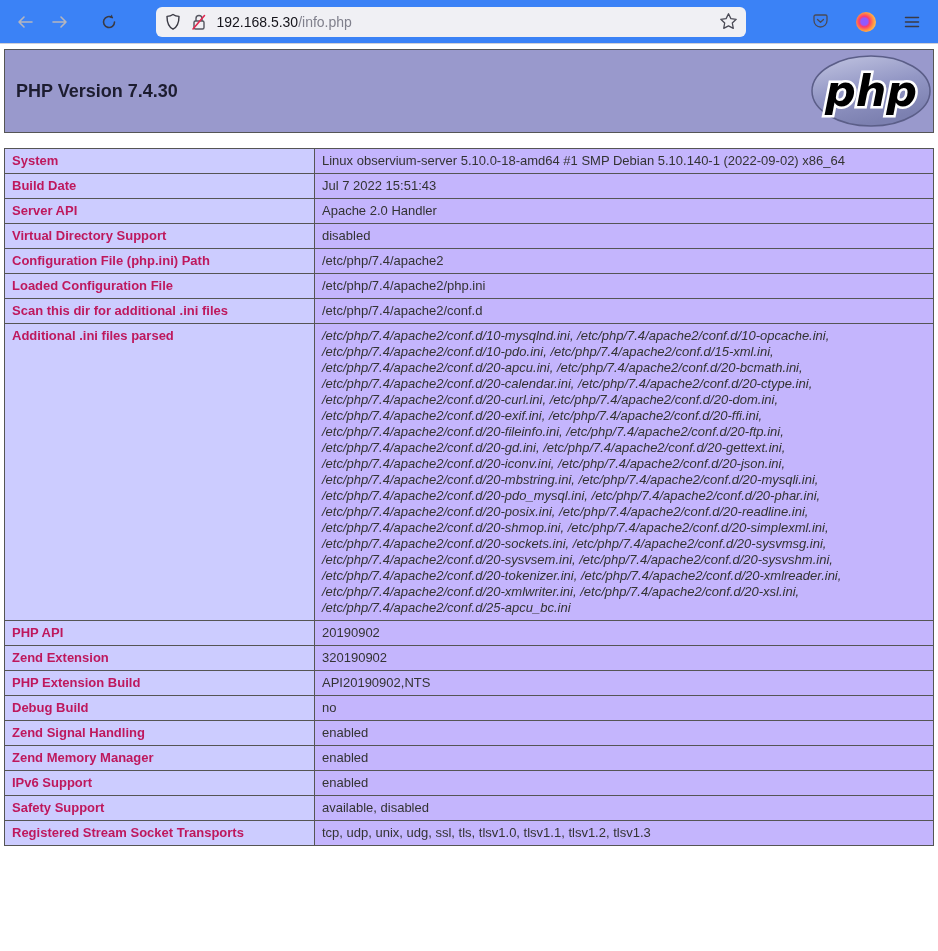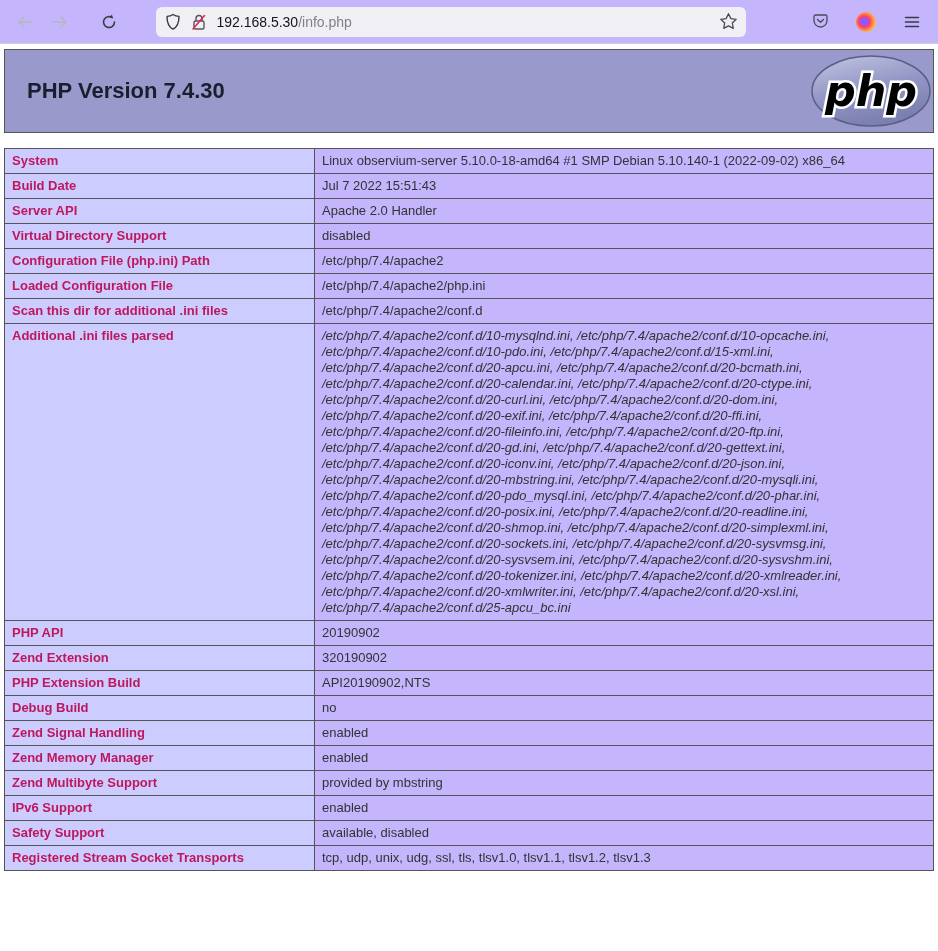--- a/index.html
+++ b/index.html
@@ -1,21 +1,21 @@
 <!DOCTYPE html>
 <html><head>
 <meta charset="utf-8">
 <style>
   * { margin: 0; padding: 0; box-sizing: border-box; }
   html, body { width: 938px; height: 951px; overflow: hidden; background: #fff;
     font-family: "Liberation Sans", sans-serif; }
 
   
   .toolbar {
-    width: 938px; height: 44px; background: #c4b5fd;
+    width: 938px; height: 44px; background: #3b82f6;
     border-bottom: 1px solid #d0d0d7;
     display: flex; align-items: center; padding: 0 10px; gap: 4px;
   }
   .nav-btn {
     width: 32px; height: 32px; border: none; background: transparent;
     display: flex; align-items: center; justify-content: center; border-radius: 4px;
     cursor: default;
   }
   .nav-btn svg { display: block; }
   .urlbar {
@@ -30,21 +30,21 @@
   }
 
   
   .page { width: 938px; background: #ffffff; }
   .center { width: 930px; margin: 0 auto; }
   .php-header {
     margin-top: 5px; height: 84px; background: #9999cc; border: 1px solid #555;
     display: flex; align-items: center; justify-content: space-between;
     padding-left: 11px; position: relative;
   }
-  .php-title { font-size: 22px; font-weight: bold; color: #1d1d30; margin-left: 11px; }
+  .php-title { font-size: 18px; font-weight: bold; color: #1d1d30; }
   .php-logo { margin-right: 1px; }
 
   table.info {
     margin-top: 15px; width: 930px; border-collapse: collapse;
   }
   table.info td {
     border: 1px solid #555; font-size: 13px; line-height: 16px;
     padding: 4px 7px; vertical-align: baseline;
   }
   td.e { background: #ccccff; font-weight: bold; color: #be185d; width: 310px; }
@@ -174,24 +174,20 @@
           </tr>
           <tr>
             <td class="e">Zend Signal Handling</td>
             <td class="v">enabled</td>
           </tr>
           <tr>
             <td class="e">Zend Memory Manager</td>
             <td class="v">enabled</td>
           </tr>
           <tr>
-            <td class="e">Zend Multibyte Support</td>
-            <td class="v">provided by mbstring</td>
-          </tr>
-          <tr>
             <td class="e">IPv6 Support</td>
             <td class="v">enabled</td>
           </tr>
           <tr>
             <td class="e">Safety Support</td>
             <td class="v">available, disabled</td>
           </tr>
           <tr>
             <td class="e">Registered Stream Socket Transports</td>
             <td class="v">tcp, udp, unix, udg, ssl, tls, tlsv1.0, tlsv1.1, tlsv1.2, tlsv1.3</td>

